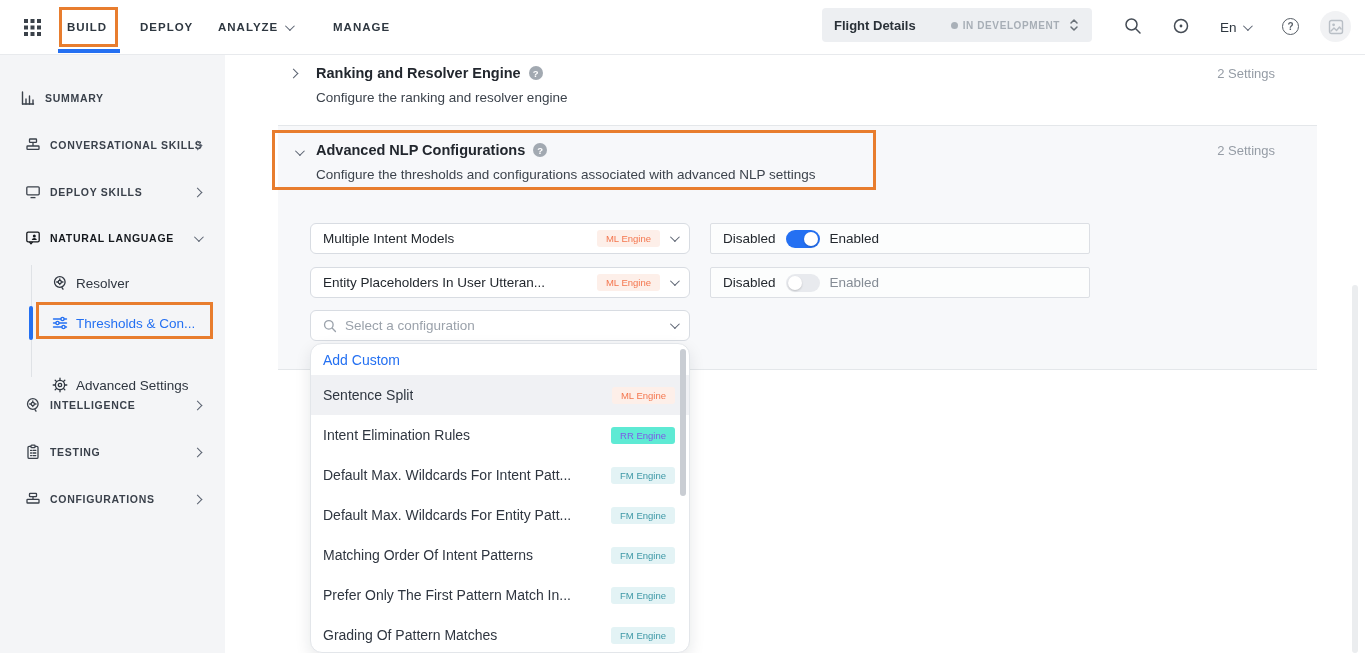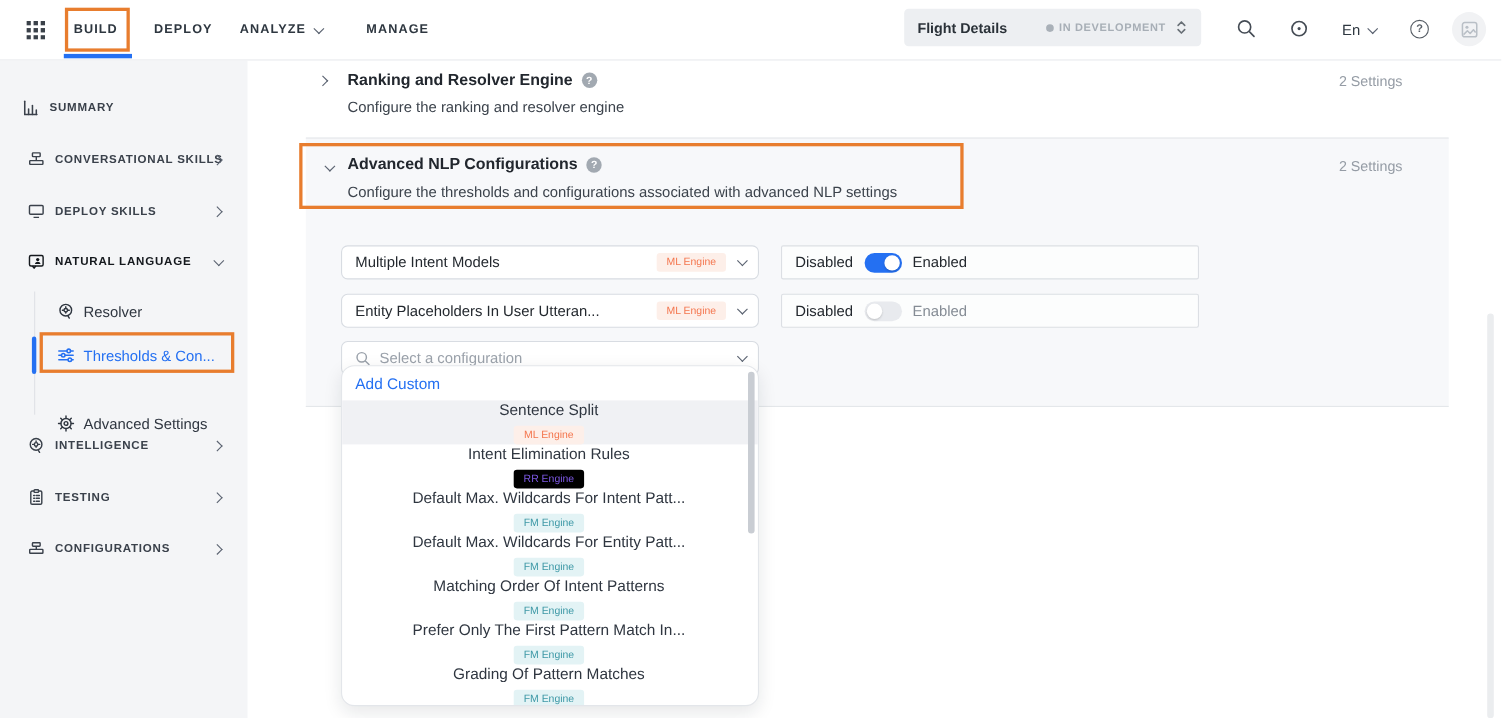--- a/index.html
+++ b/index.html
@@ -57,41 +57,41 @@
             display:inline-flex; align-items:center; justify-content:center; }
 
   .card { position:absolute; left:53px; top:70px; width:1039px; height:245px; background:#f7f8fa;
           border-top:1px solid #e4e7ea; border-bottom:1px solid #e4e7ea; }
 
   .dd-box { position:absolute; width:380px; height:31px; background:#fff; border:1px solid #d8dce2; border-radius:6px;
             display:flex; align-items:center; padding:0 12px; gap:10px; cursor:pointer; }
   .dd-label { flex:1; font-size:13.5px; color:#23282e; white-space:nowrap; overflow:hidden; }
   .badge { font-size:9.5px; padding:3px 9px; border-radius:3px; white-space:nowrap; }
   .b-ml { background:#fdefe9; color:#f4764e; }
-  .b-rr { background:#000000; color:#7e59e6; }
+  .b-rr { background:#5eead4; color:#7e59e6; }
   .b-fm { background:#e3f3f5; color:#3d98a6; }
 
   .tg-box { position:absolute; width:380px; height:31px; background:#fcfdfd; border:1px solid #dcdfe4; border-radius:2px;
             display:flex; align-items:center; padding:0 12px; gap:10px; }
   .tg-label { font-size:13.5px; color:#23282e; }
   .tg-label.muted { color:#858c95; }
   .switch { width:34px; height:18px; border-radius:9px; position:relative; cursor:pointer; }
   .switch.on { background:#2470f2; }
   .switch.off { background:#e8eaee; }
   .knob { position:absolute; top:2px; width:14px; height:14px; border-radius:50%; background:#fff; box-shadow:0 1px 2px rgba(0,0,0,.18); }
   .switch.on .knob { right:2px; } .switch.off .knob { left:2px; }
 
   .select-box { position:absolute; left:85px; top:255px; width:380px; height:31px; background:#fff; border:1px solid #d8dce2;
                 border-radius:6px; display:flex; align-items:center; padding:0 12px; gap:8px; cursor:text; }
   .placeholder { flex:1; font-size:13.5px; color:#9ba2ab; white-space:nowrap; overflow:hidden; }
 
-  .panel { position:absolute; left:85px; top:277px; width:380px; height:310px; background:#fff; border:1px solid #e3e6ea;
+  .panel { position:absolute; left:85px; top:288px; width:380px; height:310px; background:#fff; border:1px solid #e3e6ea;
            border-radius:12px; box-shadow:0 6px 16px rgba(23,28,38,.10); z-index:30; overflow:hidden; }
   .add-custom { height:31px; display:flex; align-items:center; padding-left:12px; font-size:14px; color:#2470f2; cursor:pointer; }
-  .opt { height:40px; display:flex; align-items:center; justify-content:space-between; padding:0 14px 0 12px; cursor:pointer;flex-direction:column; }
+  .opt { height:40px; display:flex; align-items:center; justify-content:space-between; padding:0 14px 0 12px; cursor:pointer; }
   .opt .opt-label { font-size:14px; color:#2f3640; white-space:nowrap; overflow:hidden; }
   .opt.hl { background:#f0f1f4; }
   .panel-scroll { position:absolute; right:3px; top:5px; width:6px; height:147px; background:#c9cdd3; border-radius:3px; }
 
   .page-scroll { position:absolute; left:1352px; top:285px; width:6px; height:368px; background:#ebedef; border-radius:3px; z-index:50; }
 
   .ann { position:absolute; border:3px solid #e87d2e; pointer-events:none; z-index:45; }
   #ann-build { left:59px; top:7px; width:59px; height:40px; }
   #ann-side { left:36px; top:247px; width:177px; height:37px; }
   #ann-sec { left:47px; top:75px; width:604px; height:60px; z-index:25; }

